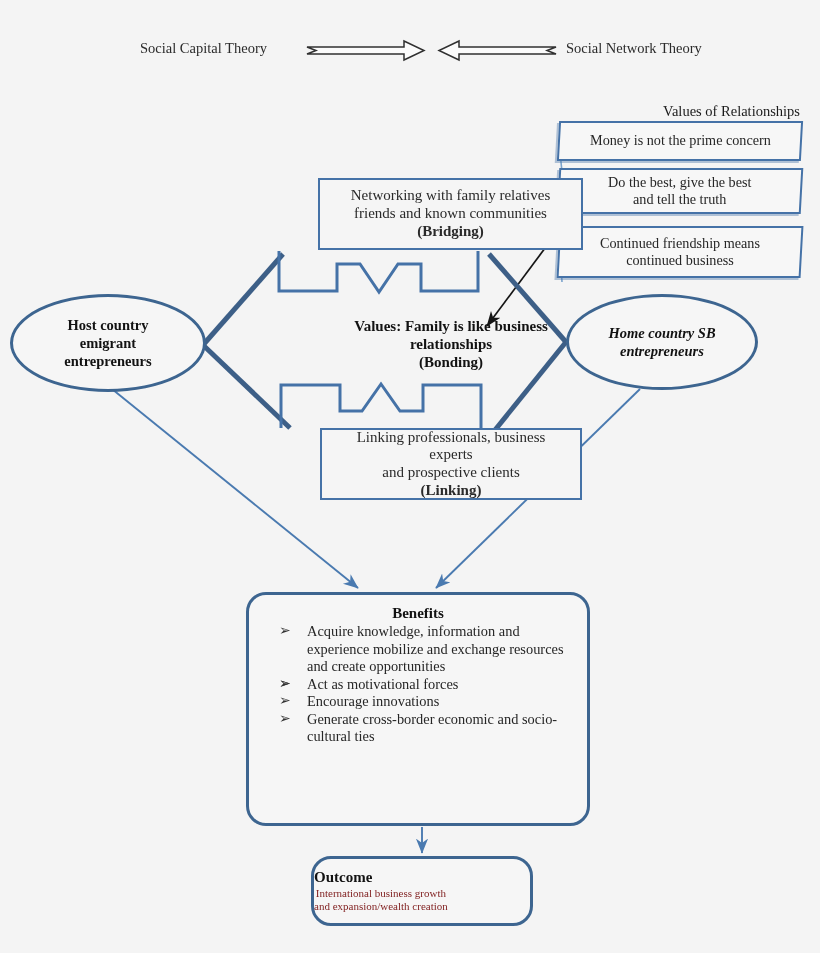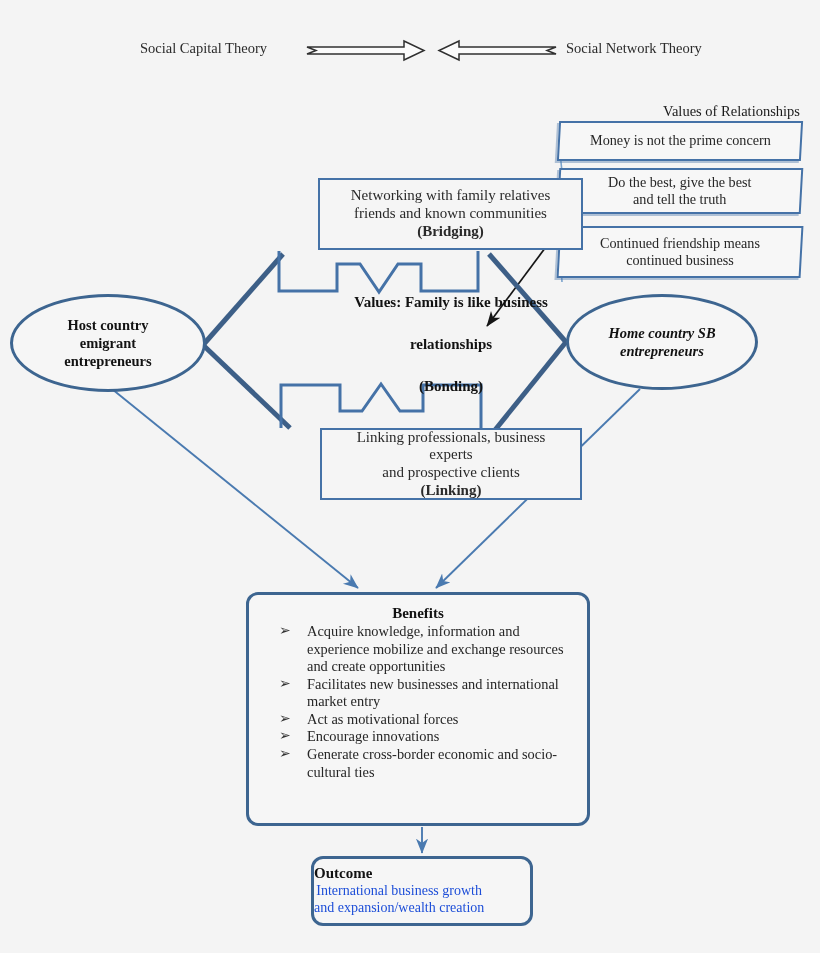--- a/index.html
+++ b/index.html
@@ -103,21 +103,20 @@
   }
   .bold-line { font-weight: bold; }
 
   
   #box-bonding {
     left: 253px; top: 316px;
     width: 300px; height: 58px;
     font-weight: bold;
     font-size: 15px;
     color: #121212;
-    gap: 24px;
   }
 
   
   .ellipse-node {
     position: absolute;
     box-sizing: border-box;
     display: flex;
     align-items: center;
     justify-content: center;
     text-align: center;
@@ -130,21 +129,21 @@
     line-height: 1.25;
   }
   #ellipse-host { left: 10px;  top: 294px; width: 196px; height: 98px; }
   #ellipse-home { left: 566px; top: 294px; width: 192px; height: 96px; font-style: italic; }
 
   
   .rounded-box {
     position: absolute;
     box-sizing: border-box;
     border: 3px solid #3d6590;
-    border-radius: 12px;
+    border-radius: 20px;
     background: #f6f6f6;
   }
   #box-benefits {
     left: 246px; top: 592px;
     width: 344px; height: 234px;
     padding: 10px 14px 8px 14px;
   }
   #box-outcome {
     left: 311px; top: 856px;
     width: 222px; height: 70px;
@@ -156,23 +155,23 @@
   }
 
   .box-title {
     font-weight: bold;
     font-size: 15px;
     text-align: center;
     color: #121212;
     margin-bottom: 1px;
   }
   #outcome-body {
-    font-size: 14px;
+    font-size: 11px;
     line-height: 1.2;
-    color: #1d4ed8;
+    color: #7f1d1d;
     text-align: center;
   }
   #benefits-list {
     list-style: none;
     margin: 0;
     padding: 0;
   }
   #benefits-list li {
     position: relative;
     padding-left: 44px;
@@ -295,21 +294,21 @@
     <div>
       <span>Home country SB</span><br>
       <span>entrepreneurs</span>
     </div>
   </div>
 
   <div class="rounded-box" id="box-benefits">
     <div class="box-title">Benefits</div>
     <ul id="benefits-list">
         <li><span class="bullet-glyph">➢</span><span>Acquire knowledge, information and experience mobilize and exchange resources and create opportunities</span></li>
-        <li><span class="bullet-glyph">➢</span><span>Facilitates  new businesses and international market entry</span></li>
+        <li><span class="bullet-glyph">➢</span></li>
         <li><span class="bullet-glyph">➢</span><span>Act as motivational forces</span></li>
         <li><span class="bullet-glyph">➢</span><span>Encourage innovations</span></li>
         <li><span class="bullet-glyph">➢</span><span>Generate cross-border economic and socio-cultural ties</span></li>
       </ul>
   </div>
 
   <div class="rounded-box" id="box-outcome">
     <div class="box-title">Outcome</div>
     <div id="outcome-body">
       <span>International business growth</span><br>

